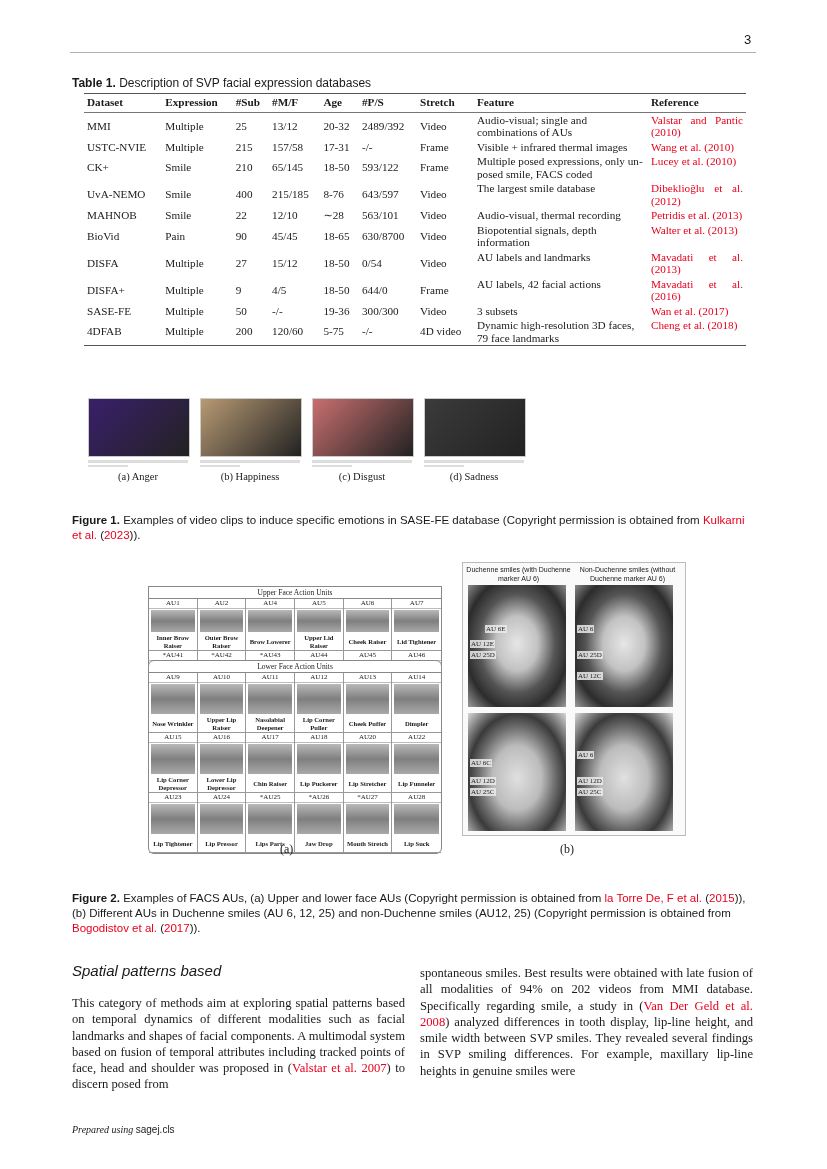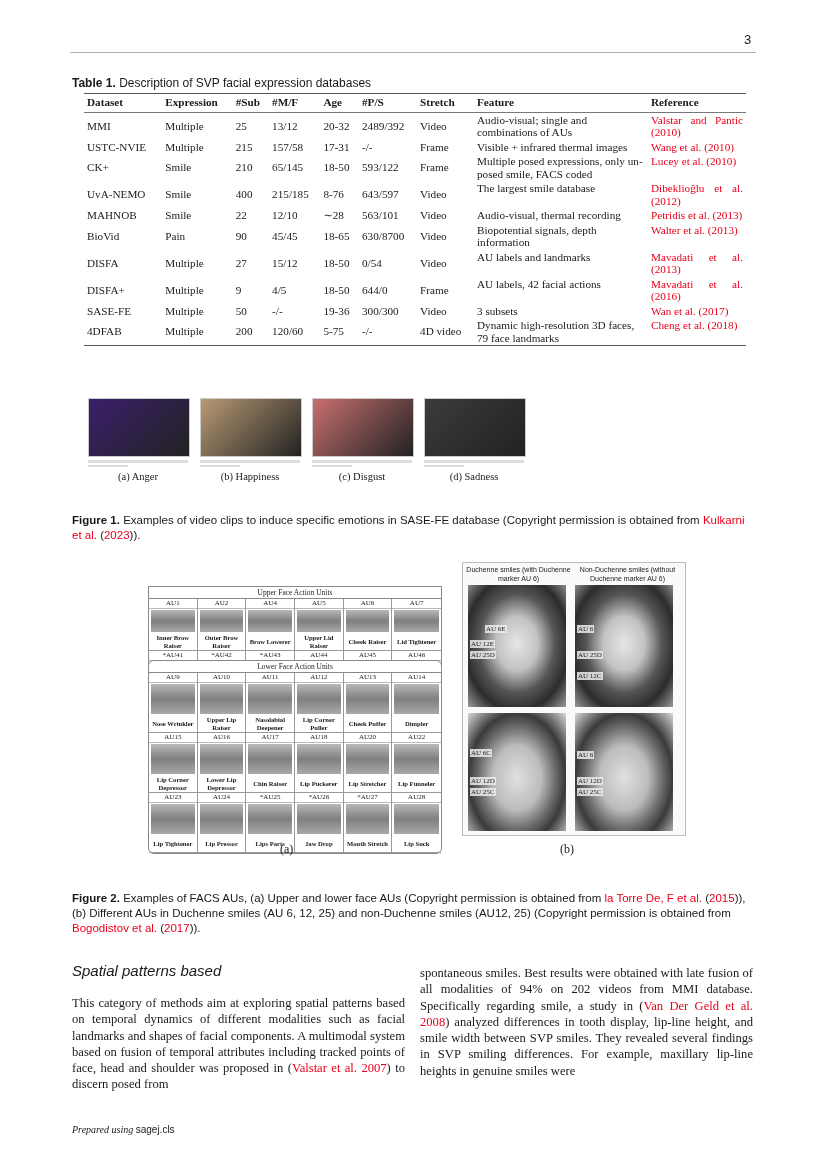--- a/index.html
+++ b/index.html
@@ -405,21 +405,21 @@
     <span class="au-tag" style="left:2px; top:55px;">AU 12E</span>
     <span class="au-tag" style="left:2px; top:66px;">AU 25D</span>
   </div>
   <div class="face" style="left:112px; top:22px; height:122px;">
     <span class="au-tag" style="left:2px; top:40px;">AU 6</span>
     <span class="au-tag" style="left:2px; top:55px;margin-top:32px;">AU 12C</span>
     <span class="au-tag" style="left:2px; top:66px;">AU 25D</span>
   </div>
 
   <div class="face m" style="left:5px; top:150px; height:118px;">
-    <span class="au-tag" style="left:2px; top:36px;text-align:right;">AU 6C</span>
+    <span class="au-tag" style="left:2px; top:46px;text-align:right;">AU 6C</span>
     <span class="au-tag" style="left:2px; top:64px;">AU 12D</span>
     <span class="au-tag" style="left:2px; top:75px;">AU 25C</span>
   </div>
   <div class="face m" style="left:112px; top:150px; height:118px;">
     <span class="au-tag" style="left:2px; top:38px;">AU 6</span>
     <span class="au-tag" style="left:2px; top:64px;">AU 12D</span>
     <span class="au-tag" style="left:2px; top:75px;">AU 25C</span>
   </div>
 </div>
 <div class="abs fig2b-label">(b)</div>

